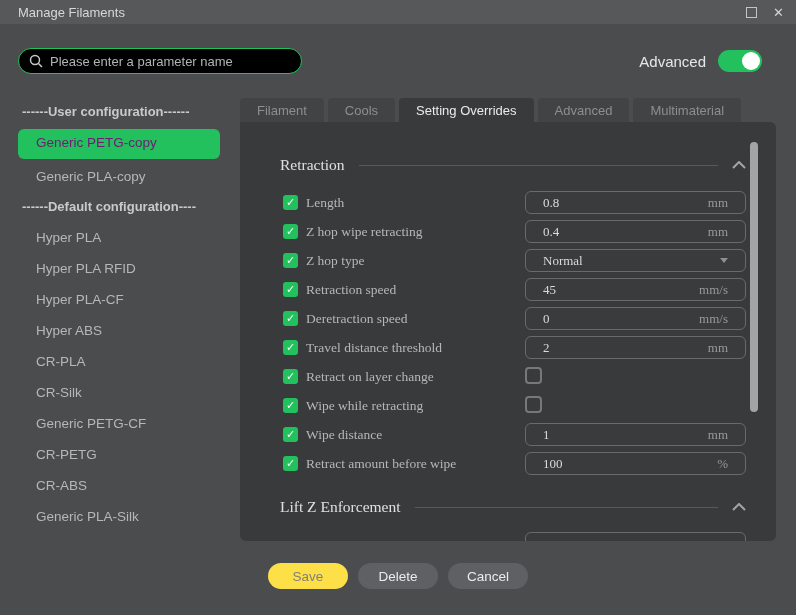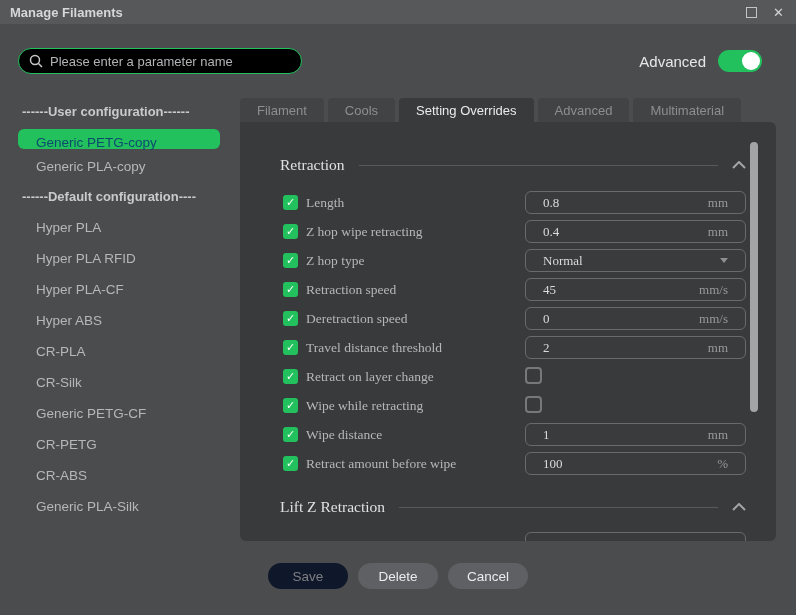--- a/index.html
+++ b/index.html
@@ -3,36 +3,36 @@
 <meta charset="utf-8">
 <style>
   * { margin:0; padding:0; box-sizing:border-box; }
   html,body { width:796px; height:615px; }
   body {
     position:relative; background:#4b4c4e; overflow:hidden;
     font-family:"Liberation Sans", sans-serif; color:#b6b7b9;
   }
   
   .titlebar { position:absolute; top:0; left:0; right:0; height:24px; background:#57585a; display:flex; align-items:center; }
-  .title { margin-left:10px; font-size:13px; color:#d6d7d8;font-weight:bold; }
+  .title { margin-left:18px; font-size:13px; color:#d6d7d8; }
   .win-btns { margin-left:auto; display:flex; align-items:center; gap:16px; margin-right:12px; }
   .max-box { display:block; width:11px; height:11px; border:1px solid #c3c4c6; }
   .close-x { font-size:13px; color:#d2d3d5; line-height:1; }
   
   .search { position:absolute; left:18px; top:48px; width:284px; height:26px; border:1px solid #22c15d; border-radius:14px; background:#000000; display:flex; align-items:center; padding:0 10px; gap:7px; }
   .search-ph { color:#b2b3b5; font-size:13px; white-space:nowrap; }
   .advanced { position:absolute; top:50px; right:34px; display:flex; align-items:center; gap:12px; }
   .advanced-label { color:#e6e7e8; font-size:15px; }
   .toggle { width:44px; height:22px; border-radius:11px; background:#22c15d; position:relative; cursor:pointer; }
   .knob { position:absolute; right:2px; top:2px; width:18px; height:18px; border-radius:50%; background:#ffffff; }
   
   .sidebar { position:absolute; left:0; top:97px; width:240px; height:444px; overflow:hidden; padding:0 20px 0 18px; }
   .side-header { height:30px; line-height:30px; color:#c9cacb; font-weight:bold; font-size:13px; padding-left:4px; white-space:nowrap; }
   .side-item { height:31px; line-height:31px; color:#b6b7b9; font-size:13.5px; padding-left:18px; border-radius:6px; white-space:nowrap; cursor:pointer; }
-  .side-item.selected { background:#22c15d; color:#0c4a6e; height:20px; line-height:27px; margin:2px 0; }
+  .side-item.selected { background:#22c15d; color:#701a75; height:30px; line-height:27px; margin:2px 0; }
   
   .tabs { position:absolute; left:240px; top:98px; height:24px; display:flex; gap:4px; }
   .tab { height:24px; background:#424345; color:#8d8e90; border-radius:4px 4px 0 0; font-size:13px; display:flex; align-items:center; justify-content:center; padding:0 17px; white-space:nowrap; cursor:pointer; }
   .tab.active { background:#393a3c; color:#eaebec; }
   .panel { position:absolute; left:240px; top:122px; width:536px; height:419px; background:#393a3c; border-radius:0 6px 6px 6px; overflow:hidden; }
   .panel-content { padding:16px 30px 0 40px;font-family:Liberation Serif, serif; }
   .section-header { display:flex; align-items:center; height:30px; margin-top:12px; }
   .section-header + .section-header, .rows + .section-header { margin-top:14px; }
   .section-title { font-size:15.5px; color:#dfe0e1; white-space:nowrap; }
   .section-line { flex:1; height:1px; background:#58595b; margin:0 14px; }
@@ -46,21 +46,21 @@
   .control .val { font-size:13px; color:#dadbdc; flex:1; }
   .control .unit { font-size:13px; color:#98999b; }
   .control.select { cursor:pointer; }
   .caret { width:0; height:0; border-left:4px solid transparent; border-right:4px solid transparent; border-top:5px solid #8e8f91; }
   .ctrl-checkbox { position:absolute; left:242px; top:5px; width:17px; height:17px; border:2px solid #77787a; border-radius:4px; cursor:pointer; }
   .partial-input { margin-left:245px; margin-top:10px; width:221px; height:23px; border:1px solid #696a6c; border-radius:6px; }
   .scrollthumb { position:absolute; right:18px; top:20px; width:8px; height:270px; border-radius:4px; background:#a3a4a6; cursor:grab; }
   
   .footer { position:absolute; top:563px; left:50%; transform:translateX(-50%); display:flex; gap:10px; }
   .btn { width:80px; height:26px; border-radius:13px; font-size:13.5px; border:none; font-family:inherit; display:flex; align-items:center; justify-content:center; }
-  .btn.disabled { background:#0f172a; color:#7e7f82; }
+  .btn.disabled { background:#fde047; color:#7e7f82; }
   .btn.enabled { background:#5f6064; color:#ebeced; cursor:pointer; }
 </style>
 </head>
 <body>
 
 <div class="titlebar">
   <span class="title">Manage Filaments</span>
   <span class="win-btns">
     <span>
         <span class="max-box"></span>
@@ -192,21 +192,21 @@
         <div class="row">
           <span class="checkbox">✓</span>
           <span class="row-label">Retract amount before wipe</span>
           <div class="control">
             <span class="val">100</span>
             <span class="unit">%</span>
           </div>
         </div>
       </div>
       <div class="section-header">
-        <span class="section-title">Lift Z Retraction</span>
+        <span class="section-title">Lift Z Enforcement</span>
         <span class="section-line"></span>
         <span class="chevron">
           <svg width="14" height="8" viewBox="0 0 14 8">
             <polyline points="1,7 7,1 13,7" fill="none" stroke="#a3a4a6" stroke-width="2"></polyline>
           </svg>
         </span>
       </div>
       <div class="partial-input"></div>
     </div>
   <div class="scrollthumb"></div>

